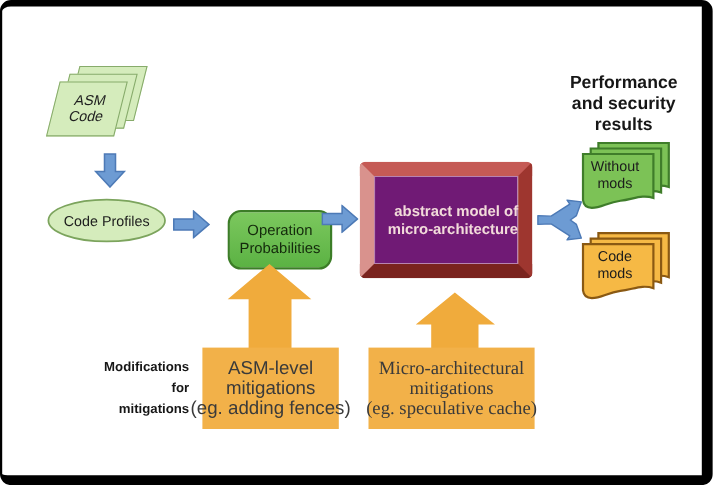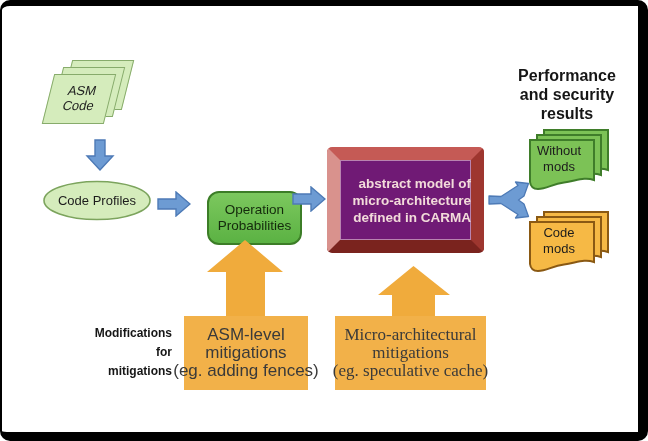--- a/index.html
+++ b/index.html
@@ -88,21 +88,20 @@
     <div class="ln">Probabilities</div>
   </div>
 
   <svg class="abs" style="left:292px;top:186px;" width="34" height="26" viewBox="0 0 34 26">
     <polygon points="1,8 19,8 19,1 33,13 19,25 19,18 1,18" fill="#6d9bd3" stroke="#4d7ab6" stroke-width="1.4"></polygon>
   </svg>
 
   <div class="abs red-box">
     <div class="ln">abstract model of</div>
     <div class="ln">micro-architecture</div>
-    <div class="ln">defined in CARMA</div>
   </div>
 
   <svg class="abs" style="left:488px;top:181px;" width="50" height="38" viewBox="0 0 50 38">
     <path d="M1,15 L13,15.5 L30,4.5 L27.5,1 L40.5,2.5 L36,15 L30.5,19 L36,23 L40.5,35.5 L27.5,37 L30,33.5 L13,22.5 L1,23 Z" fill="#6d9bd3" stroke="#4d7ab6" stroke-width="1.3" stroke-linejoin="round"></path>
   </svg>
 
   <div class="abs doc-stack" style="left:528px;top:128px;">
     <svg class="doc" style="left:14px;top:0;" viewBox="0 0 68 56">
       <path d="M2,2 H66 V42 C56,38.5 48,43 36,44.5 C24,46 19,51 10,51 C5,51 2.5,48 2,44 Z" fill="#7cc256" stroke="#3f7d2a" stroke-width="2"></path>
     </svg>

